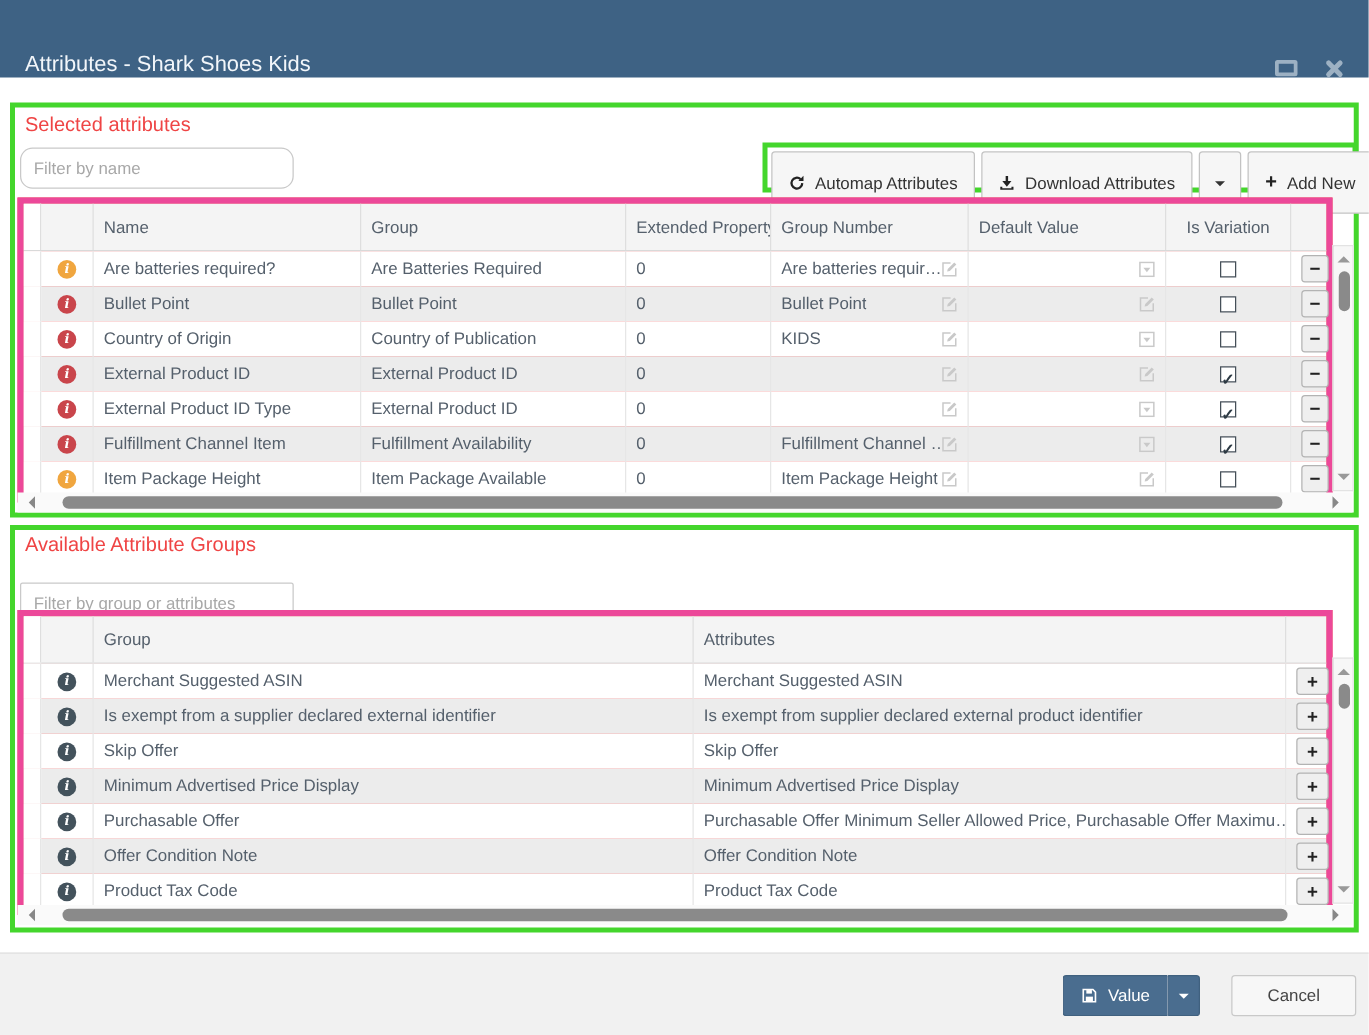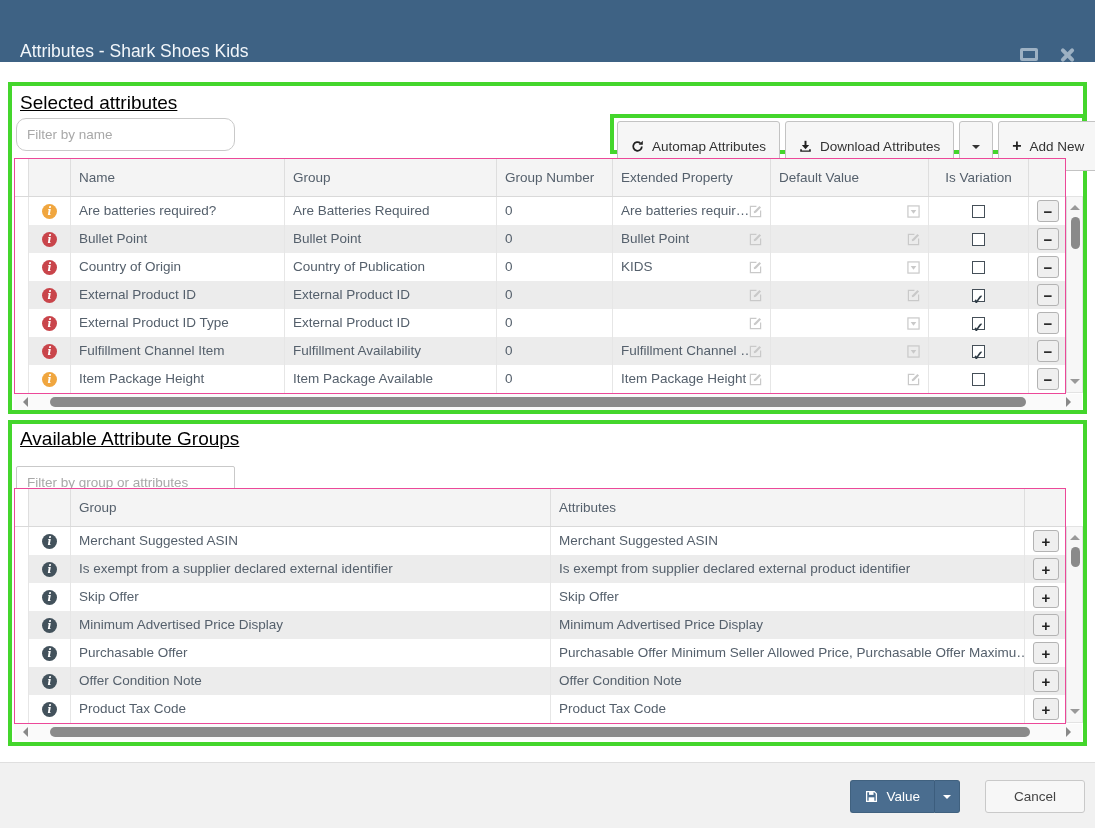--- a/index.html
+++ b/index.html
@@ -25,39 +25,39 @@
     background:#9db1c3; border-radius:2px;
   }
   .close-btn::before{ transform:rotate(45deg);} .close-btn::after{ transform:rotate(-45deg);}
   
   .green-box { position:absolute; border:4px solid #44d62c; }
   #gbox-selected { left:8px; top:82px;  width:1079px; height:332px; }
   #gbox-available{ left:8px; top:420px; width:1079px; height:326px; }
   #gbox-toolbar  { position:absolute; left:598px; top:28px; width:476px; height:40px; border:4px solid #44d62c; }
   .gb-inner { position:absolute; left:0; top:0; right:0; bottom:0; }
   
-  .section-heading { position:absolute; left:8px; color:#000000; font-size:19px;text-decoration:underline; }
+  .section-heading { position:absolute; left:8px; color:#ef4444; font-size:16px; }
   .filter-input {
     position:absolute; left:4px; width:219px; height:33px;
     border:1px solid #c9c9c9; border-radius:2px; padding:0 10px;
     font-family:"Liberation Sans",sans-serif; font-size:13.5px; color:#55606c; outline:none;
   }
   .filter-input::placeholder { color:#a8a8a8; }
   
   .toolbar { position:absolute; left:3px; top:3px; display:flex; gap:5px; }
   .tb-btn {
     height:50px; display:flex; align-items:center; gap:8px; padding:0 13px;
     background:#f6f6f6; border:1px solid #c3c3c3; border-radius:3px;
     font-family:"Liberation Sans",sans-serif; font-size:13.5px; color:#333; cursor:pointer; white-space:nowrap;
   }
   .tb-btn.caret-only { padding:0 12px; }
   .caret-down { width:0; height:0; border:4.5px solid transparent; border-top-color:#333; margin-top:5px; }
   .plus-glyph { font-weight:bold; font-size:16px; color:#222; line-height:1; }
   
-  .gridtable { position:absolute; left:2px; border:1px solid #ec4899; background:#ef4444; }
+  .gridtable { position:absolute; left:2px; border:5px solid #ec4899; background:#ef4444; }
   .ghead { display:grid; height:38px; background:#f4f4f4; border-bottom:1px solid #d9d9d9; }
   .ghead > div { line-height:37px; padding:0 8px; border-right:1px solid #dedede; color:#55606c; overflow:hidden; white-space:nowrap; }
   .ghead > div:last-child { border-right:none; }
   .trow { display:grid; height:28px; background:#fff; }
   .trow.alt { background:#ececec; }
   .trow > div { line-height:28px; padding:0 8px; border-right:1px solid #e6e6e6; overflow:hidden; white-space:nowrap; display:flex; align-items:center; }
   .trow > div:last-child { border-right:none; }
   .cols-sel { grid-template-columns:14px 42px 214px 212px 116px 158px 158px 100px 38px; }
   .cols-grp { grid-template-columns:14px 42px 480px 474px 42px; }
   .cell-c { justify-content:center; }
@@ -163,22 +163,22 @@
       </button>
     </div>
   </div>
 
   <div class="gridtable" style="top:72px; width:1052px;">
     <div class="ghead cols-sel">
       <div class="c0"></div>
       <div></div>
       <div>Name</div>
       <div>Group</div>
+      <div>Extended Property</div>
       <div>Group Number</div>
-      <div>Extended Property</div>
       <div>Default Value</div>
       <div class="hc">Is Variation</div>
       <div></div>
     </div>
     <div id="sel-body">
   <div class="trow cols-sel">
     <div class="c0"></div>
     <div class="cell-c">
       <span class="info-dot sev-warning">i</span>
     </div>

